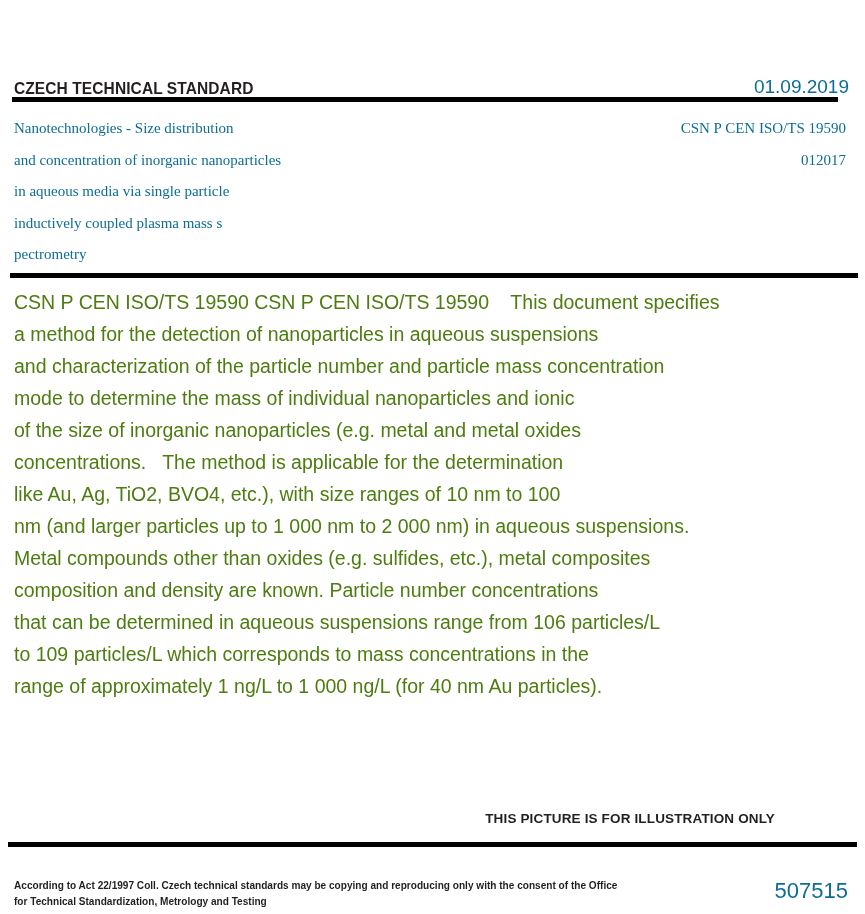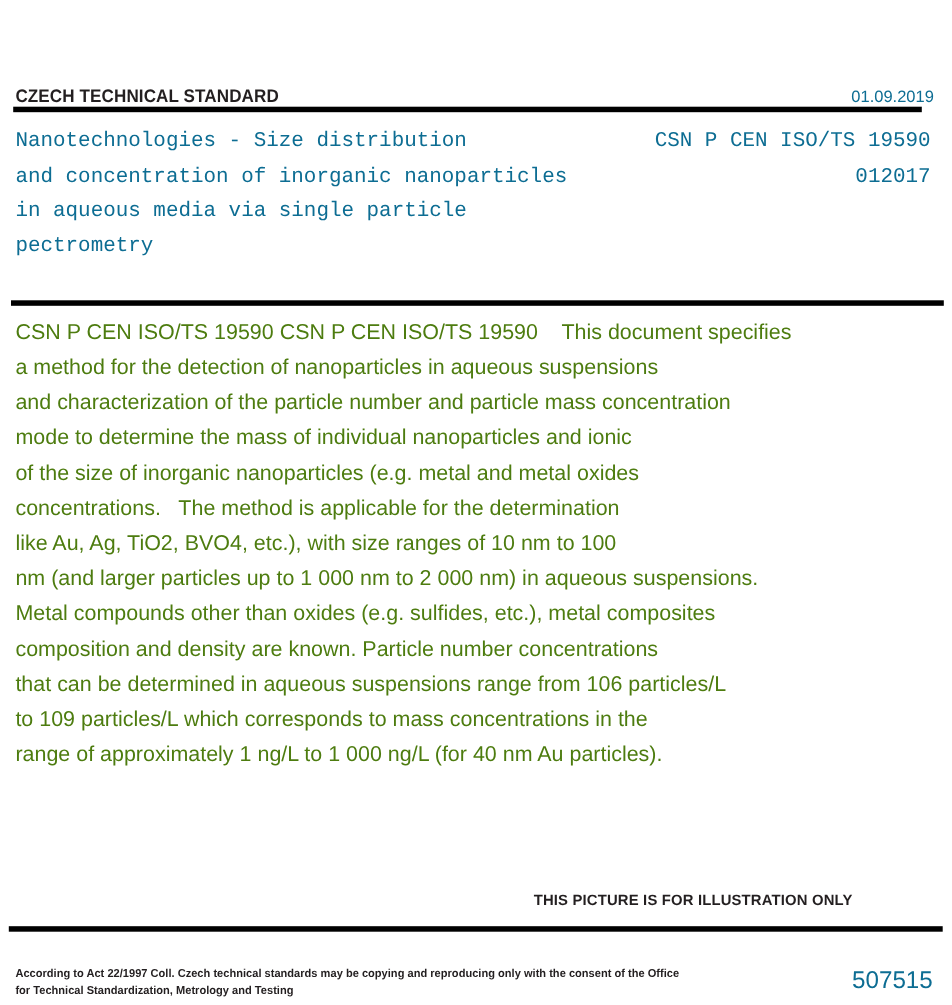--- a/index.html
+++ b/index.html
@@ -65,21 +65,21 @@
     font-size: 16.5px;
     letter-spacing: 0.1px;
     color: #231f20;
     line-height: 1;
     transform: scaleX(0.94);
     transform-origin: left bottom;
     white-space: nowrap;
   }
   .pub-date {
     font-family: "Liberation Sans", sans-serif;
-    font-size: 15px;
+    font-size: 19px;
     color: #0d6d93;
     line-height: 1;
     white-space: nowrap;
   }
 
   
   .title-block {
     position: absolute;
     left: 14px;
     top: 113px;
@@ -94,22 +94,22 @@
   }
   .title-right {
     position: absolute;
     right: 6px;
     top: 0;
     width: 420px;
     text-align: right;
   }
   .title-line,
   .ref-line {
-    font-family: Liberation Mono, monospace;
-    font-size: 19px;
+    font-family: Liberation Serif, serif;
+    font-size: 15px;
     line-height: 31.6px;
     color: #0d6d93;
     white-space: nowrap;
   }
 
   
   .abstract {
     position: absolute;
     left: 14px;
     top: 286px;
@@ -182,20 +182,21 @@
     <div class="pub-date">01.09.2019</div>
   </div>
 
   <div class="rule rule-top"></div>
 
   <div class="title-block">
     <div class="title-left">
       <div class="title-line">Nanotechnologies - Size distribution</div>
       <div class="title-line">and concentration of inorganic nanoparticles</div>
       <div class="title-line">in aqueous media via single particle</div>
+      <div class="title-line">inductively coupled plasma mass s</div>
       <div class="title-line">pectrometry</div>
     </div>
     <div class="title-right">
       <div class="ref-line">CSN P CEN ISO/TS 19590</div>
       <div class="ref-line">012017</div>
     </div>
   </div>
 
   <div class="rule rule-mid"></div>
 

